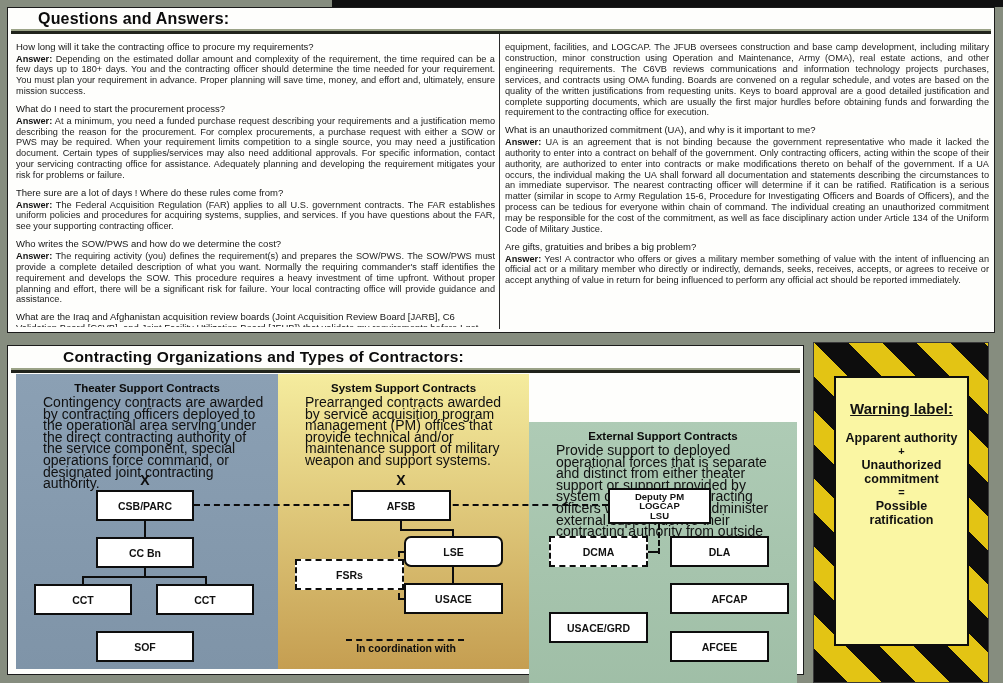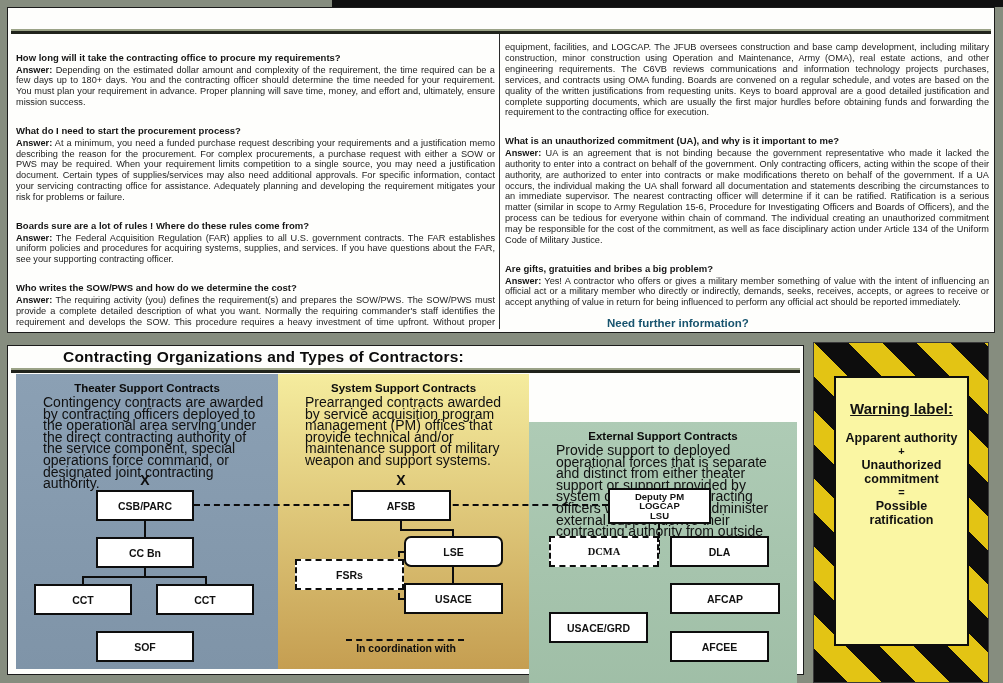--- a/index.html
+++ b/index.html
@@ -14,21 +14,21 @@
   
   #qa-panel{left:7px;top:7px;width:988px;height:326px;}
   .sec-title{position:absolute;font-weight:bold;font-size:16px;letter-spacing:.2px;color:#0c0c0c;white-space:nowrap;}
   #qa-title{left:30px;top:2px;}
   .rule{position:absolute;height:5px;background:linear-gradient(#9BA387 0 40%,#20231B 40% 100%);}
   #qa-rule{left:3px;right:3px;top:21px;}
   .qa-col{position:absolute;top:27px;height:292px;overflow:hidden;}
   #qa-col-left{left:8px;width:479px;}
   #qa-col-right{left:497px;width:484px;}
   #qa-divider{position:absolute;left:491px;top:26px;bottom:3px;width:1px;background:#2a2a2a;}
-  .q{font-weight:bold;font-size:9.5px;line-height:10.5px;margin:18px 0 1px 0;color:#151515;}
+  .q{font-weight:normal;font-size:9.5px;line-height:10.5px;margin:7px 0 1px 0;color:#151515;}
   .a{font-size:9.2px;line-height:10.9px;text-align:justify;color:#222;}
   .a b{color:#151515;}
   .qa-col > .a:first-child{margin-top:7px;}
   
   #link-row{display:flex;margin:9px 0 0 26px;gap:16px;align-items:flex-start;}
   #link-button{
     width:58px;height:26px;margin-top:24px;border-radius:6px;
     background:linear-gradient(#9ed2f0,#4e9aca 45%,#1e6ea9 55%,#3d88ba);
     border:1px solid #8ec6e8;box-shadow:0 0 3px #9fccdf;
     color:#fff;font-weight:bold;font-size:15px;text-align:center;line-height:25px;
@@ -70,52 +70,44 @@
   .w-body{font-size:10.6px;line-height:13px;color:#101010;margin-bottom:16px;}
   .w-strong{font-size:12.5px;font-weight:bold;line-height:14px;}
   .w-op{font-size:11px;font-weight:bold;line-height:13px;}
 </style>
 </head>
 <body>
 
 <div id="top-black-strip"></div>
 
 <div id="qa-panel" class="panel">
+  <div id="qa-title" class="sec-title">Questions and Answers:</div>
   <div id="qa-rule" class="rule"></div>
   <div id="qa-divider"></div>
 
   <div id="qa-col-left" class="qa-col">
     <div class="q">How long will it take the contracting office to procure my requirements?</div>
     <div class="a"><b>Answer:</b> <span>Depending on the estimated dollar amount and complexity of the requirement, the time required can be a few days up to 180+ days. You and the contracting officer should determine the time needed for your requirement. You must plan your requirement in advance. Proper planning will save time, money, and effort and, ultimately, ensure mission success.</span></div>
     <div class="q">What do I need to start the procurement process?</div>
     <div class="a"><b>Answer:</b> <span>At a minimum, you need a funded purchase request describing your requirements and a justification memo describing the reason for the procurement. For complex procurements, a purchase request with either a SOW or PWS may be required. When your requirement limits competition to a single source, you may need a justification document. Certain types of supplies/services may also need additional approvals. For specific information, contact your servicing contracting office for assistance. Adequately planning and developing the requirement mitigates your risk for problems or failure.</span></div>
-    <div class="q">Boards sure are a lot of rules ! Where do these rules come from?</div>
+    <div class="q">There sure are a lot of days ! Where do these rules come from?</div>
     <div class="a"><b>Answer:</b> <span>The Federal Acquisition Regulation (FAR) applies to all U.S. government contracts. The FAR establishes uniform policies and procedures for acquiring systems, supplies, and services. If you have questions about the FAR, see your supporting contracting officer.</span></div>
     <div class="q">Who writes the SOW/PWS and how do we determine the cost?</div>
     <div class="a"><b>Answer:</b> <span>The requiring activity (you) defines the requirement(s) and prepares the SOW/PWS. The SOW/PWS must provide a complete detailed description of what you want. Normally the requiring commander's staff identifies the requirement and develops the SOW. This procedure requires a heavy investment of time upfront. Without proper planning and effort, there will be a significant risk for failure. Your local contracting office will provide guidance and assistance.</span></div>
     <div class="q">What are the Iraq and Afghanistan acquisition review boards (Joint Acquisition Review Board [JARB], C6 Validation Board [C6VB],  and Joint Facility Utilization Board [JFUB]) that validate my requirements before I get funding and even start the contracting process?</div>
 
   </div>
 
   <div id="qa-col-right" class="qa-col">
     <div class="a">equipment, facilities, and LOGCAP. The JFUB oversees construction and base camp development, including military construction, minor construction using Operation and Maintenance, Army (OMA), real estate actions, and other engineering requirements. The C6VB reviews communications and information technology projects purchases, services, and contracts using OMA funding. Boards are convened on a regular schedule, and votes are based on the quality of the written justifications from requesting units. Keys to board approval are a good detailed justification and complete supporting documents, which are usually the first major hurdles before obtaining funds and forwarding the requirement to the contracting office for execution.</div>
     <div class="q">What is an unauthorized commitment (UA), and why is it important to me?</div>
     <div class="a"><b>Answer:</b> <span>UA is an agreement that is not binding because the government representative who made it lacked the authority to enter into a contract on behalf of the government. Only contracting officers, acting within the scope of their authority, are authorized to enter into contracts or make modifications thereto on behalf of the government. If a UA occurs, the individual making the UA shall forward all documentation and statements describing the circumstances to an immediate supervisor. The nearest contracting officer will determine if it can be ratified. Ratification is a serious matter (similar in scope to Army Regulation 15-6, Procedure for Investigating Officers and Boards of Officers), and the process can be tedious for everyone within chain of command. The individual creating an unauthorized commitment may be responsible for the cost of the commitment, as well as face disciplinary action under Article 134 of the Uniform Code of Military Justice.</span></div>
     <div class="q">Are gifts, gratuities and bribes a big problem?</div>
     <div class="a"><b>Answer:</b> <span>Yes! A contractor who offers or gives a military member something of value with the  intent of influencing an official act or a military member who directly or indirectly, demands, seeks, receives, accepts, or agrees to receive or accept anything of value in return for being influenced to perform any official act should be reported immediately.</span></div>
 
-    <div id="link-row">
-      <div id="link-button">Link</div>
-      <div>
-        <div class="link-head">Need further information?</div>
-        <div class="link-line1">Go to the CASCOM Battle Command Knowledge System</div>
-        <div class="link-url">&lt;https://forums.bcks.army.mil/secure/CommunityBrowser.aspx?id=239599&gt;</div>
-
-      </div>
-    </div>
   </div>
 </div>
 
 <div id="org-panel" class="panel">
   <div id="org-title" class="sec-title">Contracting Organizations and Types of Contractors:</div>
   <div id="org-rule" class="rule"></div>
 
   <div id="col-theater" class="org-col">
     <div class="col-head">Theater Support Contracts</div>
     <div class="col-body">Contingency contracts are awarded by contracting officers deployed to the operational area serving under the direct contracting authority of the service component, special operations force command, or designated joint contracting authority.</div>
@@ -161,23 +153,23 @@
   <div class="dash-h" style="left:390px;top:252px;width:6px;"></div>
 
   <div class="dash-h" style="left:338px;top:293px;width:118px;"></div>
   <div id="coord-label">In coordination with</div>
 
   <div class="obox multi" style="left:600px;top:142px;width:103px;height:36px;">
     <span>Deputy PM</span>
     <span>LOGCAP</span>
     <span>LSU</span>
   </div>
-  <div class="obox dashed" style="left:541px;top:190px;width:110px;height:31px;font-family:Liberation Serif, serif;">DCMA</div>
+  <div class="obox dashed" style="left:541px;top:190px;width:99px;height:31px;">DCMA</div>
   <div class="obox" style="left:662px;top:190px;width:99px;height:31px;">DLA</div>
-  <div class="obox" style="left:662px;top:237px;width:110px;height:31px;">AFCAP</div>
+  <div class="obox" style="left:662px;top:237px;width:119px;height:31px;">AFCAP</div>
   <div class="obox" style="left:541px;top:266px;width:99px;height:31px;">USACE/GRD</div>
   <div class="obox" style="left:662px;top:285px;width:99px;height:31px;">AFCEE</div>
 
   <div class="dash-v" style="left:650px;top:178px;height:30px;"></div>
   <div class="dash-h" style="left:640px;top:205px;width:10px;"></div>
 </div>
 
 <div id="warning-panel">
   <div id="warning-inner">
     <div class="w-title">Warning label:</div>

